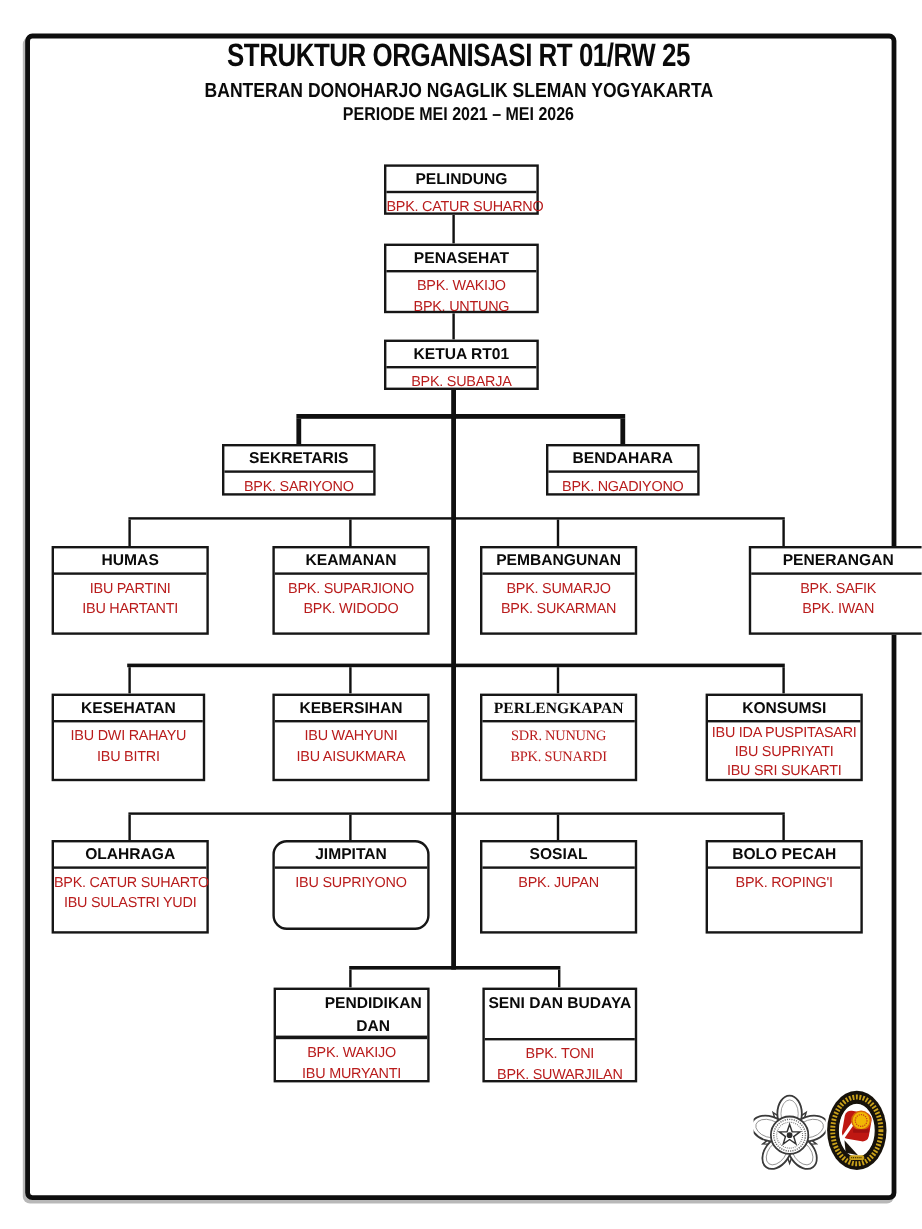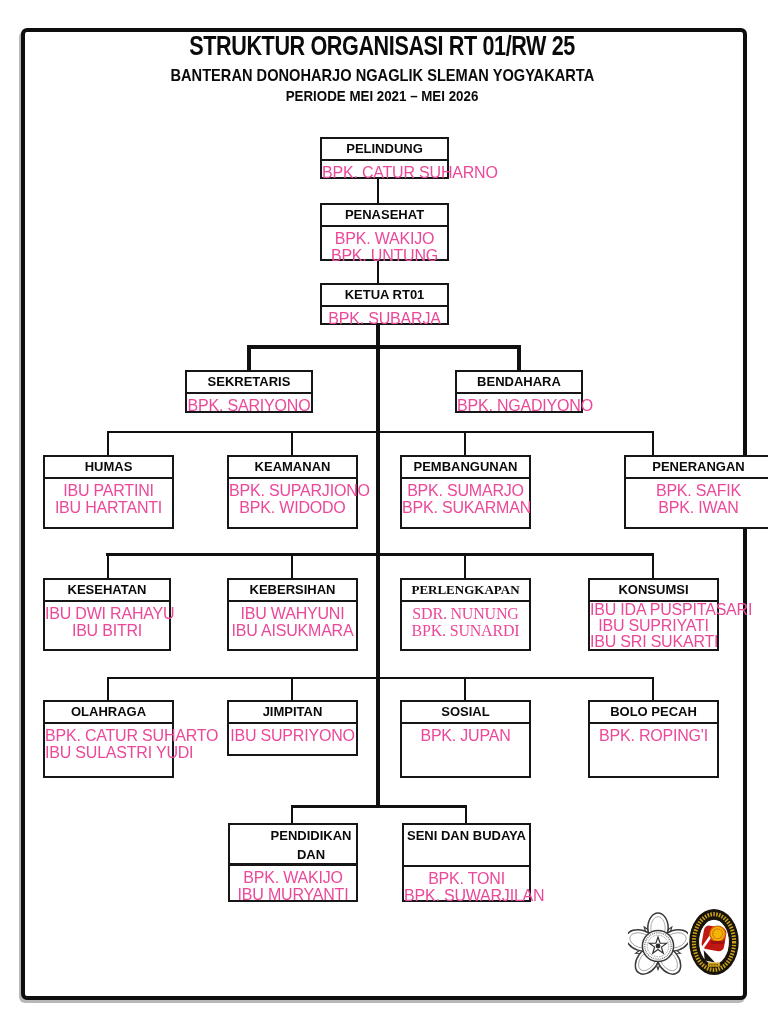--- a/index.html
+++ b/index.html
@@ -21,21 +21,21 @@
   .t3{top:87px;}
   .t3 .in{font-size:15.5px;transform:scaleX(.86);transform-origin:center;}
 
   .bx{position:absolute;box-sizing:border-box;border:2px solid #161616;background:#fff;}
   .hd{
     box-sizing:border-box;font-weight:bold;font-size:13px;line-height:20px;height:22px;
     text-align:center;border-bottom:2px solid #161616;white-space:nowrap;overflow:hidden;
   }
   .hd.tall{height:42px;padding-top:1px;line-height:19px;white-space:normal;}
   .hd.sep3{border-bottom-width:3px;height:41px;padding-left:36px;}
-  .bd{padding-top:3px;text-align:center;font-size:16px;line-height:17px;letter-spacing:-.2px;color:#ec4899;}
+  .bd{padding-top:3px;text-align:center;font-size:12px;line-height:17px;letter-spacing:-.2px;color:#b91c1c;}
   .nm{white-space:nowrap;}
 
   .cn{position:absolute;background:#101010;}
 
   .logo{position:absolute;}
 </style>
 </head>
 <body>
 
 <div class="frame"></div>
@@ -176,21 +176,21 @@
 </div>
 
 <div class="bx" style="left:43px;top:700px;width:131px;height:78px;">
   <div class="hd">OLAHRAGA</div>
   <div class="bd">
     <div class="nm">BPK. CATUR SUHARTO</div>
     <div class="nm">IBU SULASTRI YUDI</div>
   </div>
 </div>
 
-<div class="bx" style="left:227px;top:700px;width:131px;height:56px;">
+<div class="bx" style="left:227px;top:700px;width:131px;height:75px;border-radius:12px;">
   <div class="hd">JIMPITAN</div>
   <div class="bd">
       <div class="nm">IBU SUPRIYONO</div>
     </div>
 </div>
 
 <div class="bx" style="left:400px;top:700px;width:131px;height:78px;">
   <div class="hd">SOSIAL</div>
   <div class="bd">
       <div class="nm">BPK. JUPAN</div>

